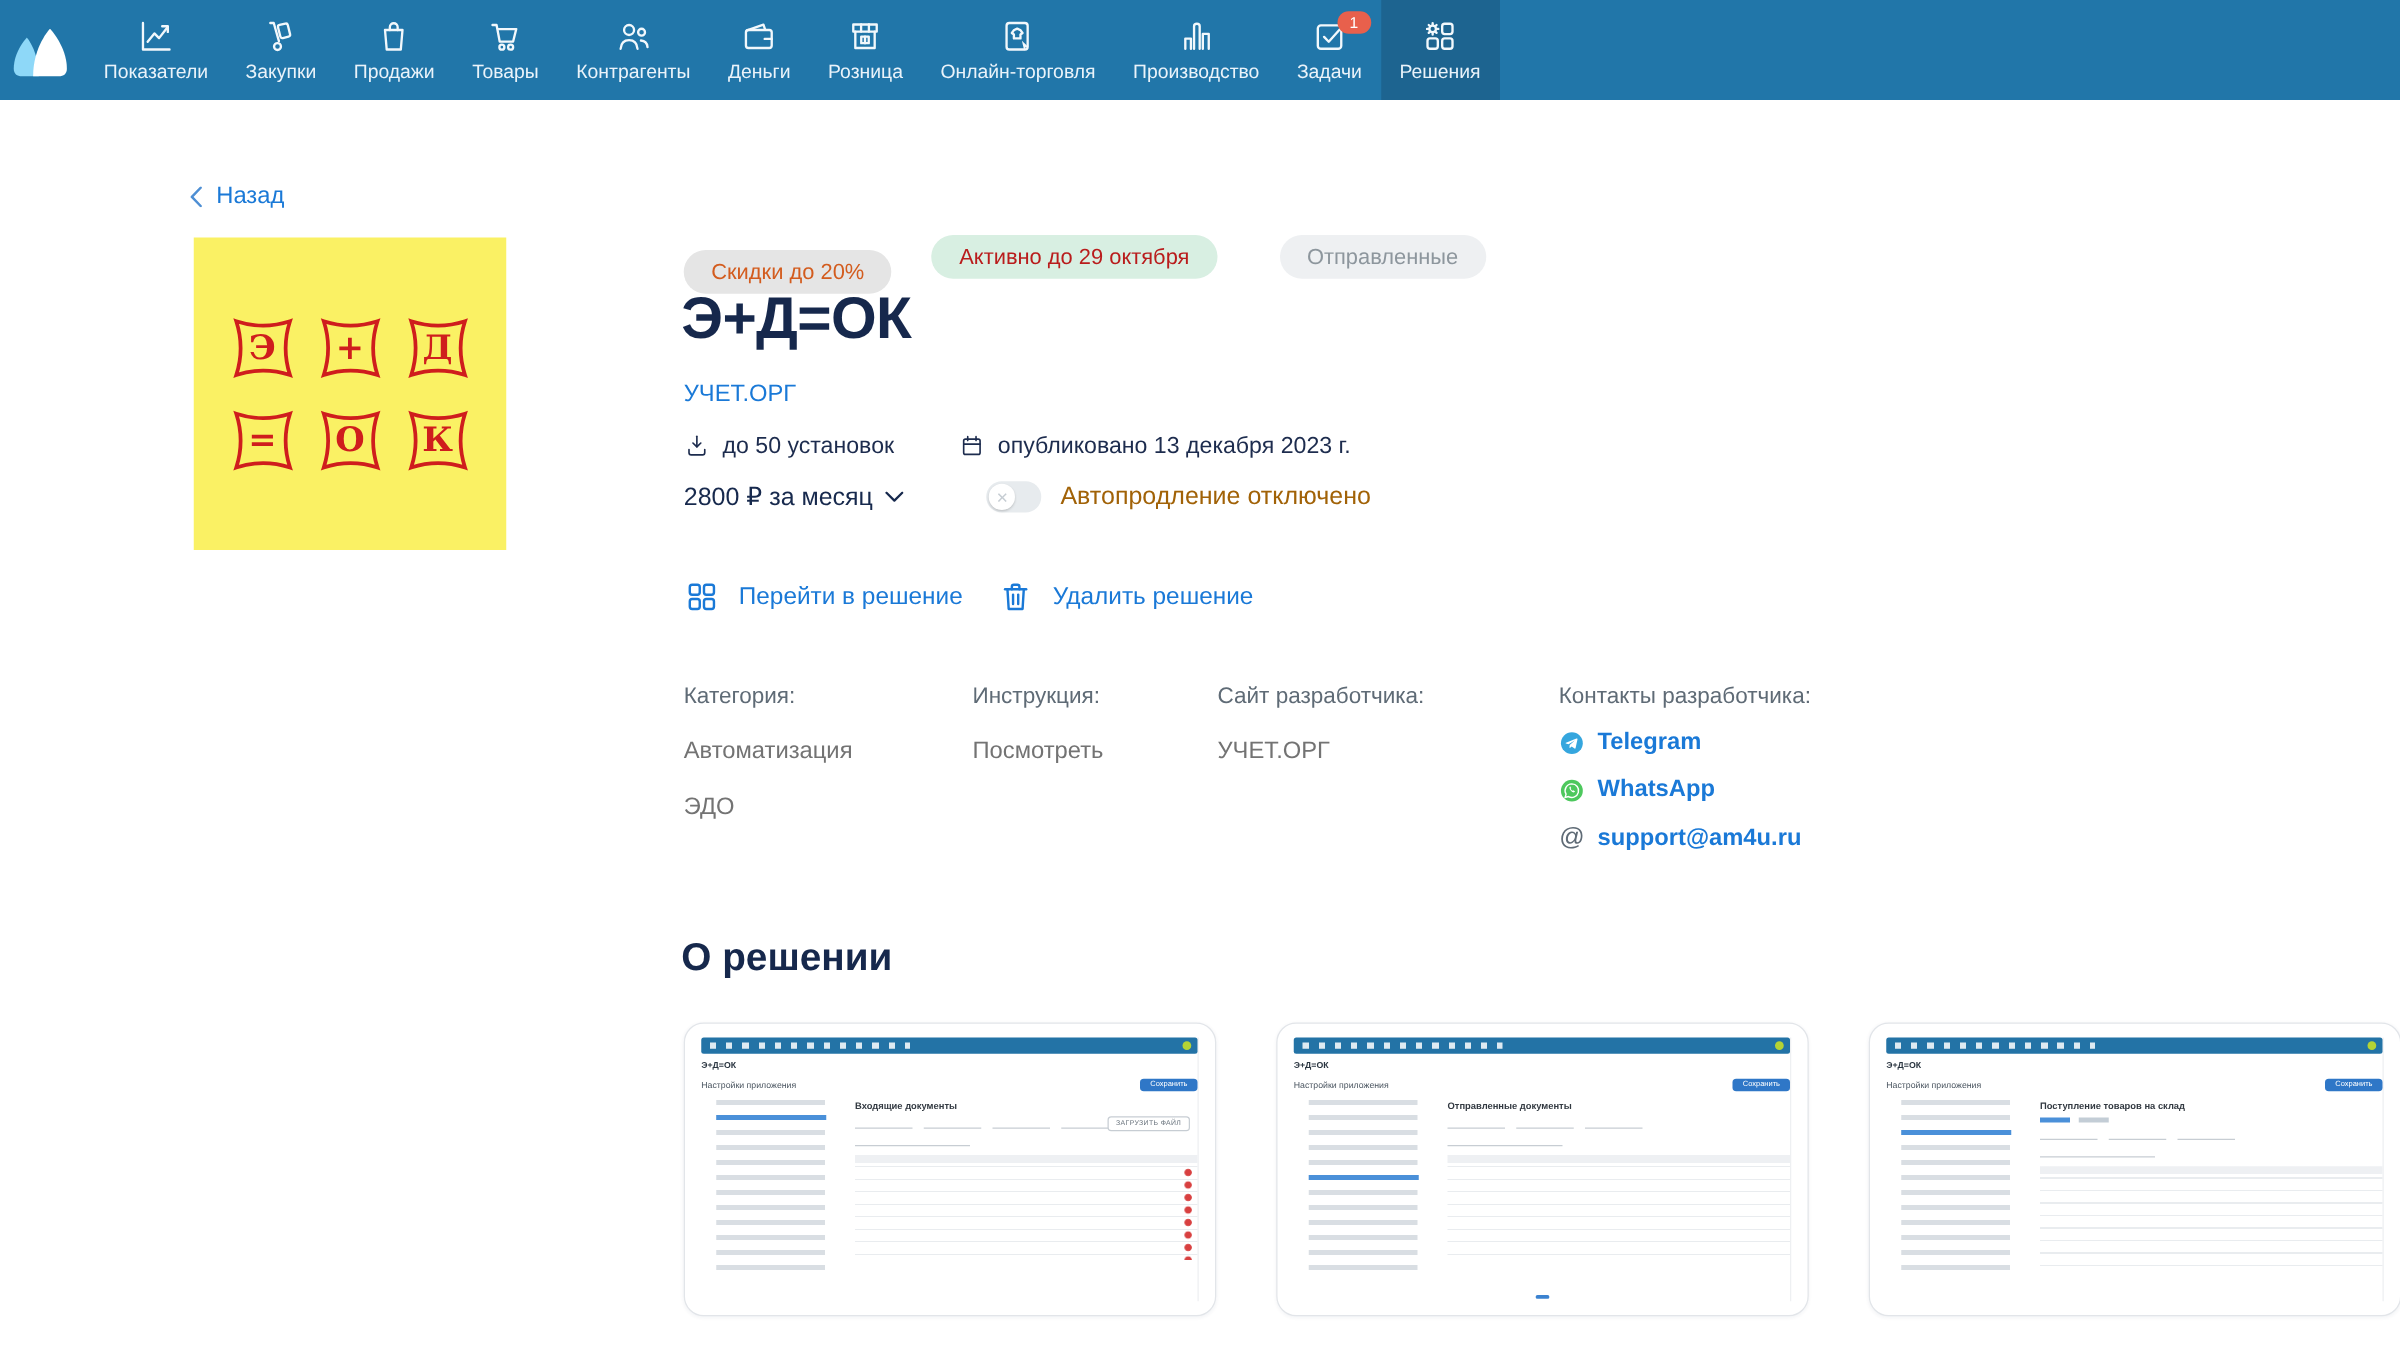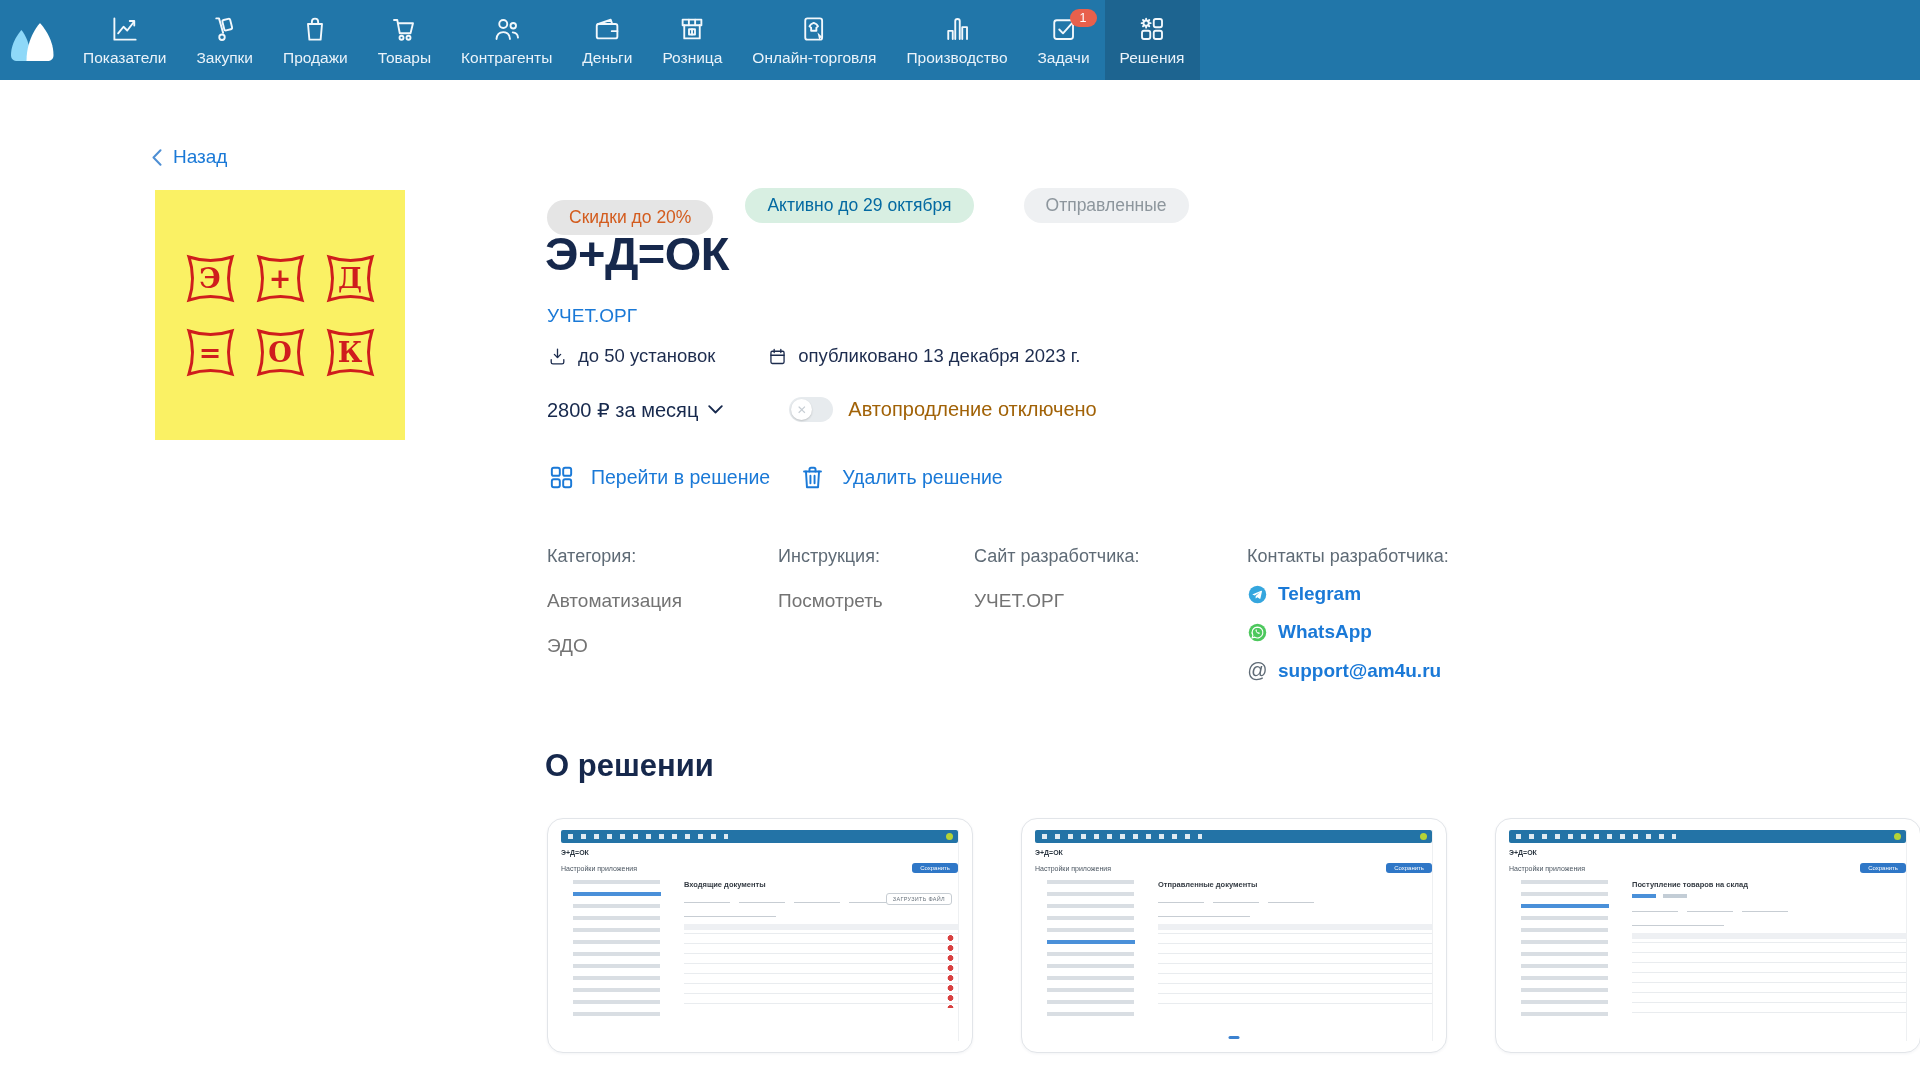--- a/index.html
+++ b/index.html
@@ -52,34 +52,34 @@
     font-size:27px; color:#cf1d1d;
   }
 
   
   .badges { position:absolute; left:547px; top:188px; display:flex; gap:32px; }
   .badge {
     height:35px; border-radius:18px; padding:0 22px; display:flex; align-items:center;
     font-size:17.5px; white-space:nowrap;
   }
   .badge.orange { background:#e5e5e5; color:#d35c1e;margin-top:12px; }
-  .badge.green  { background:#d8efe2; color:#0369a1; }
+  .badge.green  { background:#d8efe2; color:#b91c1c; }
   .badge.gray   { background:#eef0f2; color:#8d969d; margin-left:18px; }
 
   .apptitle {
     position:absolute; left:545px; top:226px;
     font-size:47px; font-weight:bold; color:#16284c; letter-spacing:-.5px;
   }
   .publisher { position:absolute; left:547px; top:305px; font-size:19px; color:#1a79d7; cursor:pointer; }
 
   .metarow { position:absolute; left:547px; top:345px; display:flex; gap:52px; color:#1d2c4e; font-size:18.5px; }
   .metarow .meta { display:flex; align-items:center; gap:10px; }
   .metarow svg { width:21px; height:21px; stroke:#1d2c4e; stroke-width:1.5; fill:none; stroke-linecap:round; stroke-linejoin:round; }
 
-  .pricerow { position:absolute; left:547px; top:397px; display:flex; align-items:center; }
+  .pricerow { position:absolute; left:547px; top:385px; display:flex; align-items:center; }
   .price { font-size:20px; color:#17294d; display:flex; align-items:center; gap:10px; cursor:pointer; }
   .price svg { width:15px; height:9px; stroke:#17294d; stroke-width:1.8; fill:none; stroke-linecap:round; stroke-linejoin:round; }
   .toggle {
     margin-left:66px; width:44px; height:25px; border-radius:13px;
     background:#e7ebee; position:relative; cursor:pointer; flex:none;
   }
   .toggle .knob {
     position:absolute; left:2px; top:2px; width:21px; height:21px; border-radius:50%;
     background:#fff; box-shadow:0 1px 2px rgba(0,0,0,.18);
     display:flex; align-items:center; justify-content:center;

